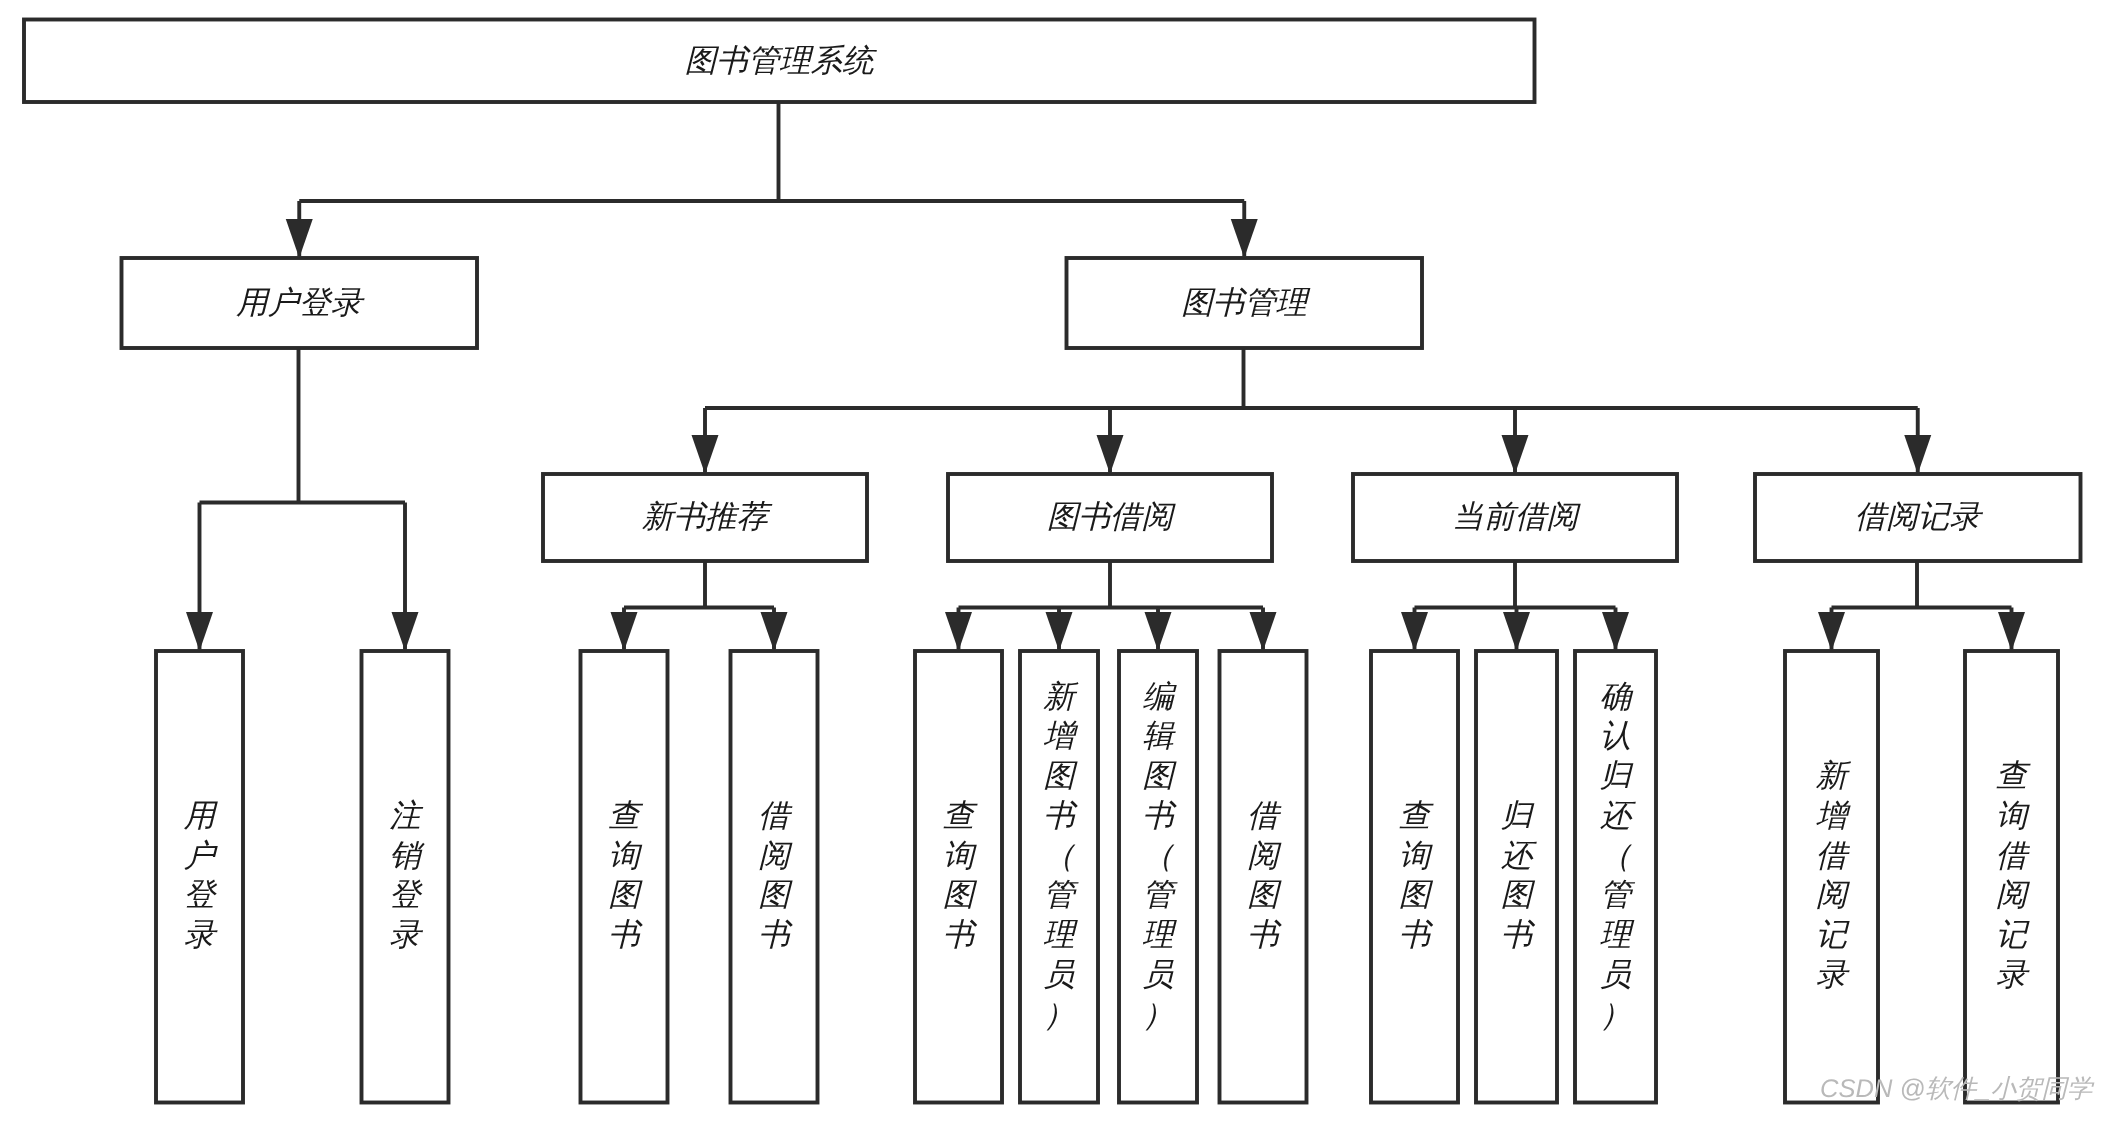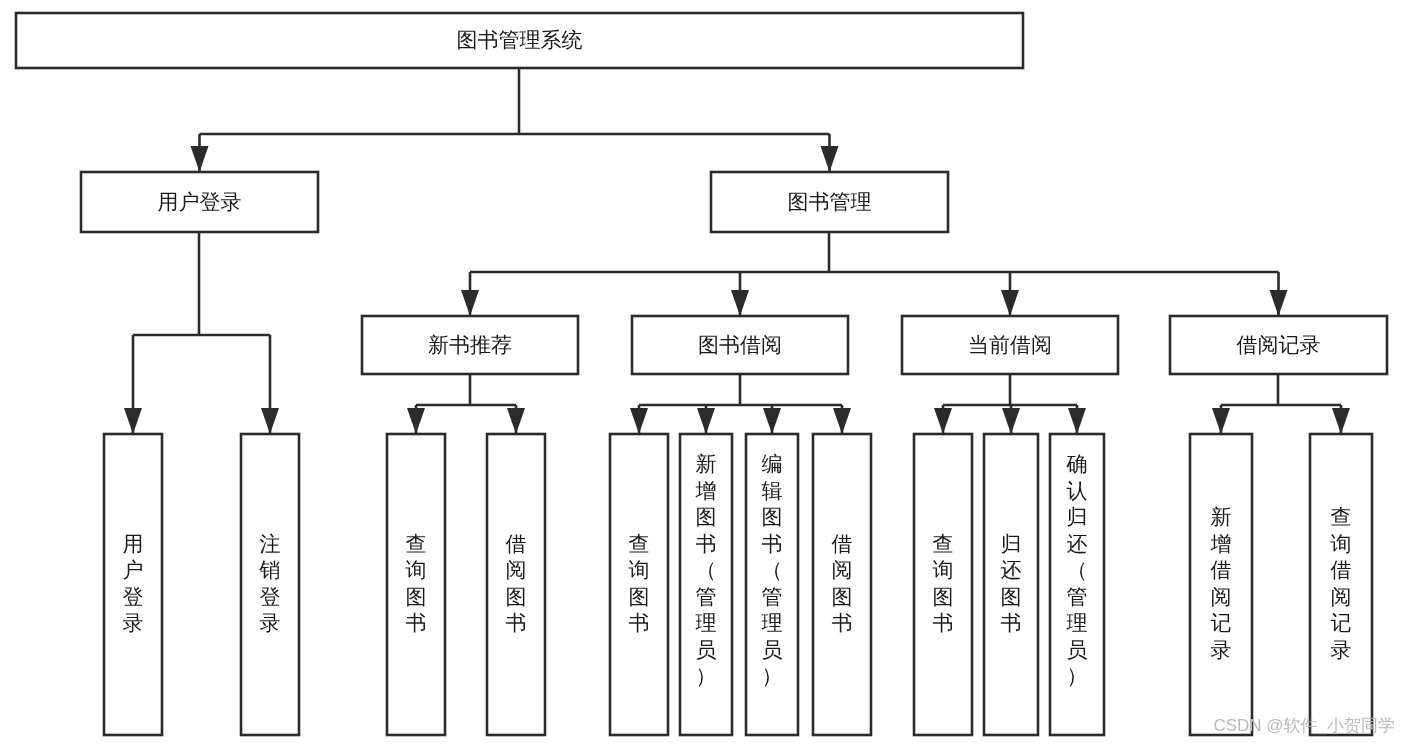--- a/index.html
+++ b/index.html
@@ -10,20 +10,21 @@
   }
   body {
     font-family: "Liberation Sans", "DejaVu Sans", sans-serif;
   }
   #diagram-root {
     position: relative;
     width: 1405px;
     height: 747px;
     background: #ffffff;
     overflow: hidden;
+    font-style: italic;
   }
   svg.diagram-canvas {
     position: absolute;
     left: 0;
     top: 0;
     width: 1405px;
     height: 747px;
     display: block;
   }
   .node-rect {

